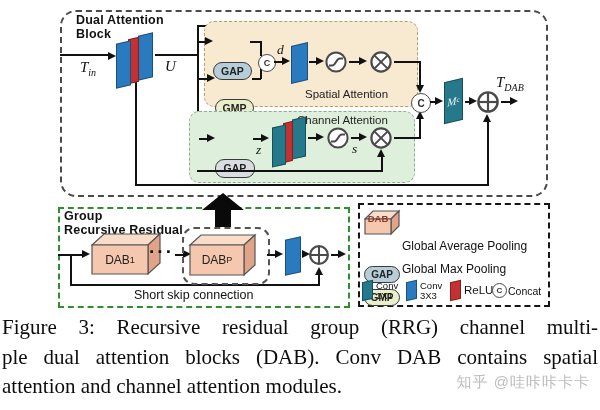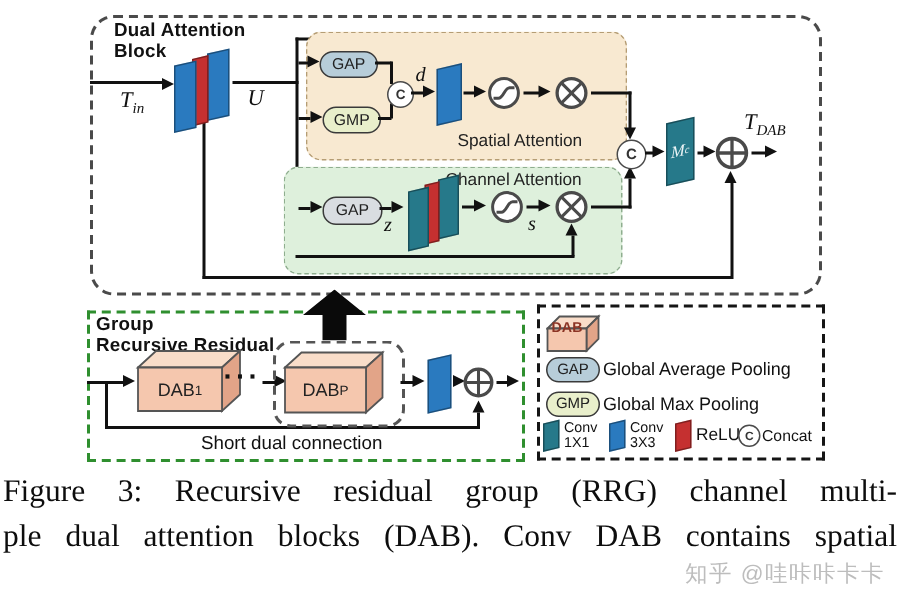--- a/index.html
+++ b/index.html
@@ -17,21 +17,21 @@
   
   .dab-outer{position:absolute;left:60px;top:10px;width:484px;height:183px;
              border:2.6px dashed #4a4a4a;border-radius:16px;}
   .blk-title{position:absolute;font-weight:bold;font-size:12.5px;line-height:13.5px;letter-spacing:.2px;}
   .att-box{position:absolute;border-radius:10px;}
   .spatial{left:204px;top:21px;width:212px;height:84px;background:var(--spatial-bg);border:1.6px dashed var(--spatial-border);}
   .channel{left:189px;top:111px;width:224px;height:70px;background:var(--channel-bg);border:1.6px dashed var(--channel-border);}
   .att-title{position:absolute;font-size:11.5px;color:#222;}
   
   .pill{position:absolute;border:1.4px solid #3a3a3a;border-radius:9px;display:flex;align-items:center;justify-content:center;
-        font-size:10.5px;font-weight:400;color:#222;background:#fff;}
+        font-size:10.5px;font-weight:700;color:#222;background:#fff;margin-top:28px;}
   
   .para{position:absolute;transform:skewY(-13deg);border:1px solid rgba(0,0,0,.35);box-sizing:border-box;}
   .p-blue{background:var(--conv3);}
   .p-teal{background:var(--conv1);}
   .p-red{background:var(--relu);}
   
   .op{position:absolute;line-height:0;}
   .op svg path, .op svg line{stroke:var(--op);fill:none;}
   .op svg circle{stroke:var(--op);fill:#fff;}
   .cc{position:absolute;border:1.8px solid var(--op);border-radius:50%;background:#fff;
@@ -246,21 +246,21 @@
   <div class="op" style="left:307px;top:243px;">
     <svg width="24" height="24" viewBox="0 0 26 26">
         <circle cx="13" cy="13" r="9.6" stroke-width="2.4"></circle>
         <line x1="13" y1="3.4" x2="13" y2="22.6" stroke-width="2.2"></line>
         <line x1="3.4" y1="13" x2="22.6" y2="13" stroke-width="2.2"></line>
       </svg>
   </div>
   <div class="hl" style="left:331px;top:254px;width:9px;"></div>
   <div class="tr tr-r" style="left:338px;top:249.5px;"></div>
 
-  <div class="skiplbl" style="left:134px;top:288px;">Short dual connection</div>
+  <div class="skiplbl" style="left:134px;top:288px;">Short skip connection</div>
 
   <svg class="abs" style="left:202px;top:193px;" width="42" height="34">
     <polygon class="bigarrow" points="0,17 21,0 42,17 29,17 29,34 13,34 13,17"></polygon>
   </svg>
 
   <div class="legend"></div>
   <svg class="abs" style="left:364px;top:209px;" width="40" height="26">
     <polygon class="f-top" points="1,10 9,2 35,2 27,10"></polygon>
     <polygon class="f-side" points="27,10 35,2 35,17 27,25"></polygon>
     <polygon class="f-front" points="1,10 27,10 27,25 1,25"></polygon>
@@ -284,16 +284,17 @@
     <div>3X3</div>
   </div>
   <div class="para p-red" style="left:450px;top:281px;width:11px;height:19px;"></div>
   <div class="leg-desc" style="left:464px;top:284px;font-size:11.5px;">ReLU</div>
   <div class="cc" style="left:492px;top:283px;width:13px;height:13px;font-size:8px;">C</div>
   <div class="leg-desc" style="left:508px;top:285px;font-size:10.5px;">Concat</div>
 
   <div class="caption">
     <div class="just">Figure 3:  Recursive residual group (RRG) channel multi-</div>
     <div class="just">ple dual attention blocks (DAB). Conv DAB contains spatial</div>
+    <div>attention and channel attention modules.</div>
   </div>
   <div class="watermark">知乎 @哇咔咔卡卡</div>
 
 </div>
 
 </body></html>

